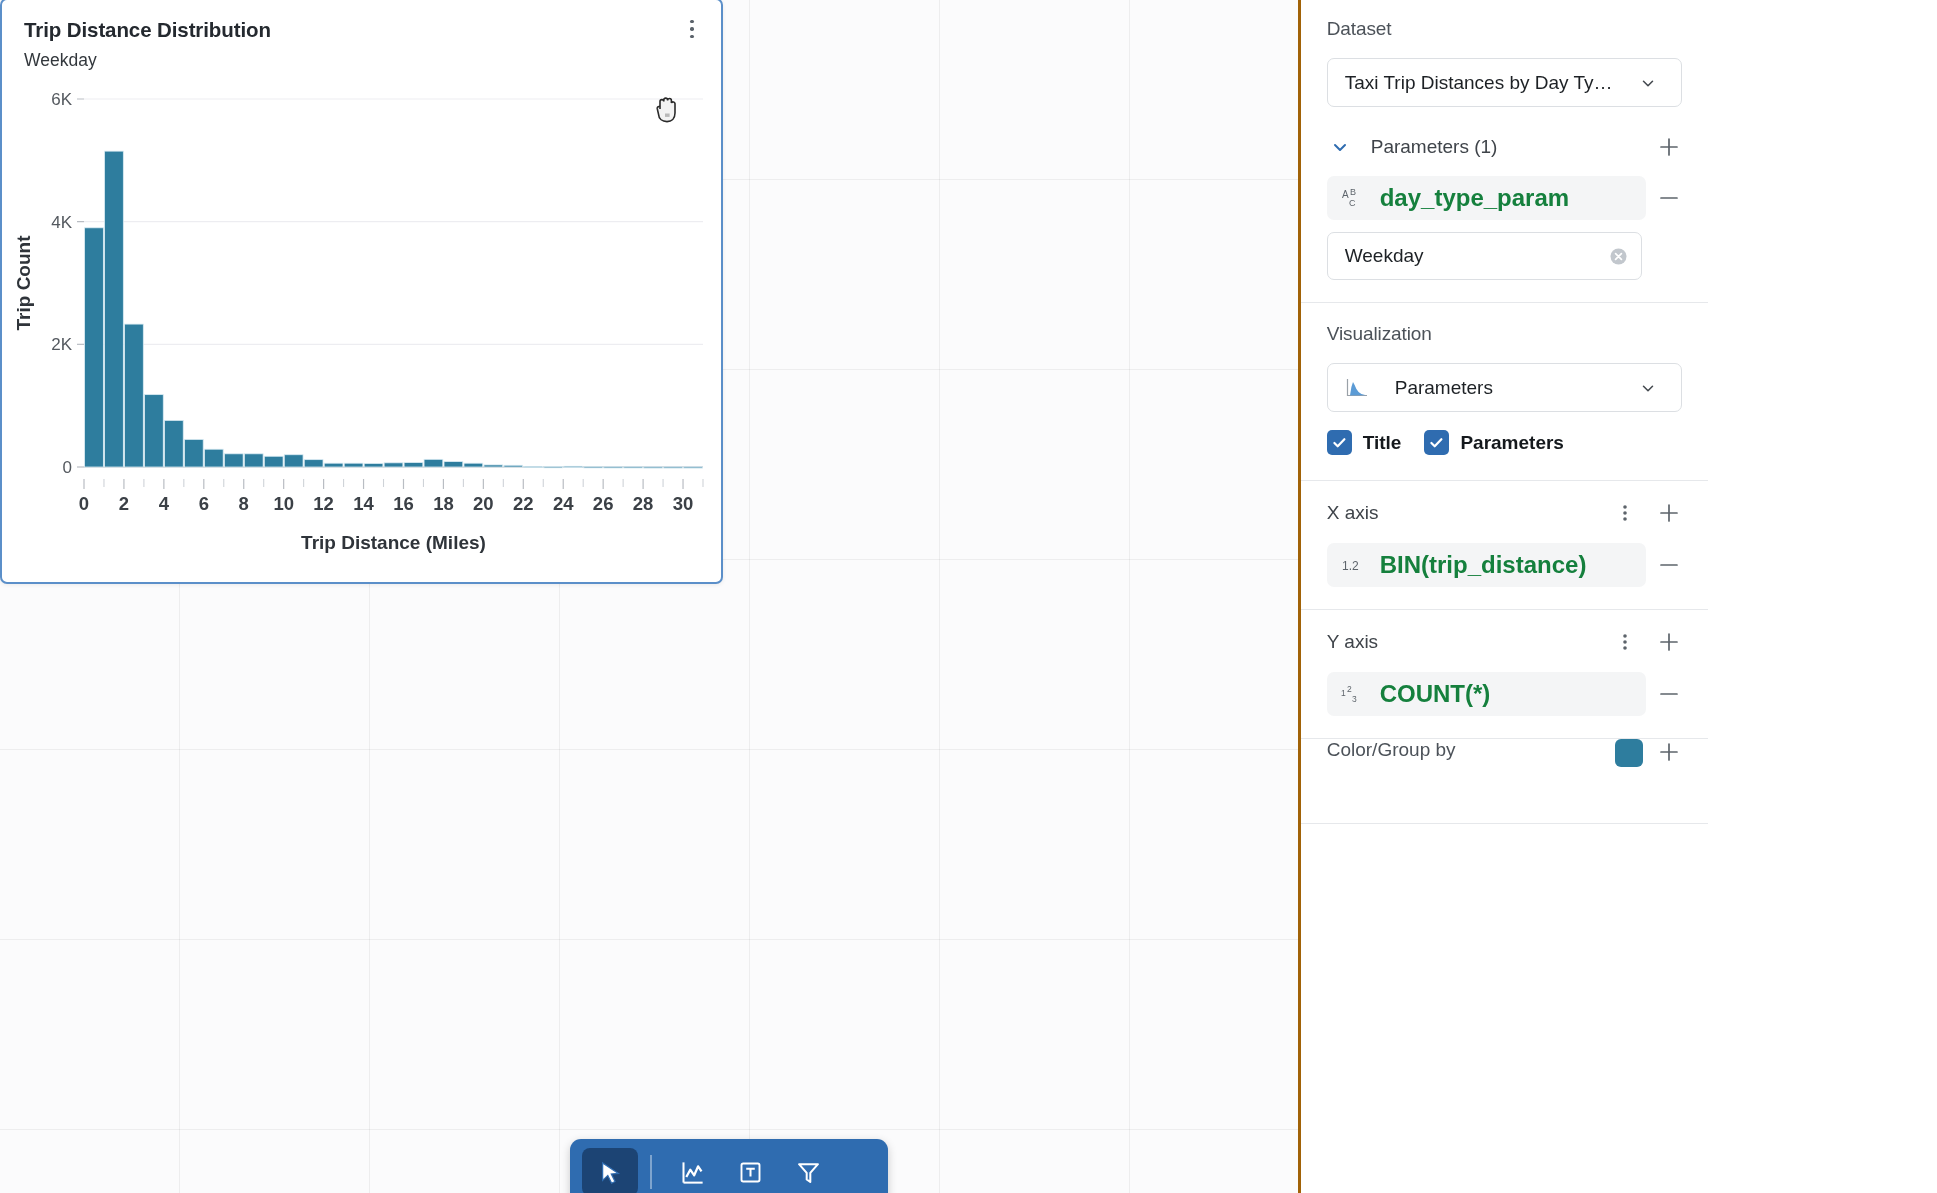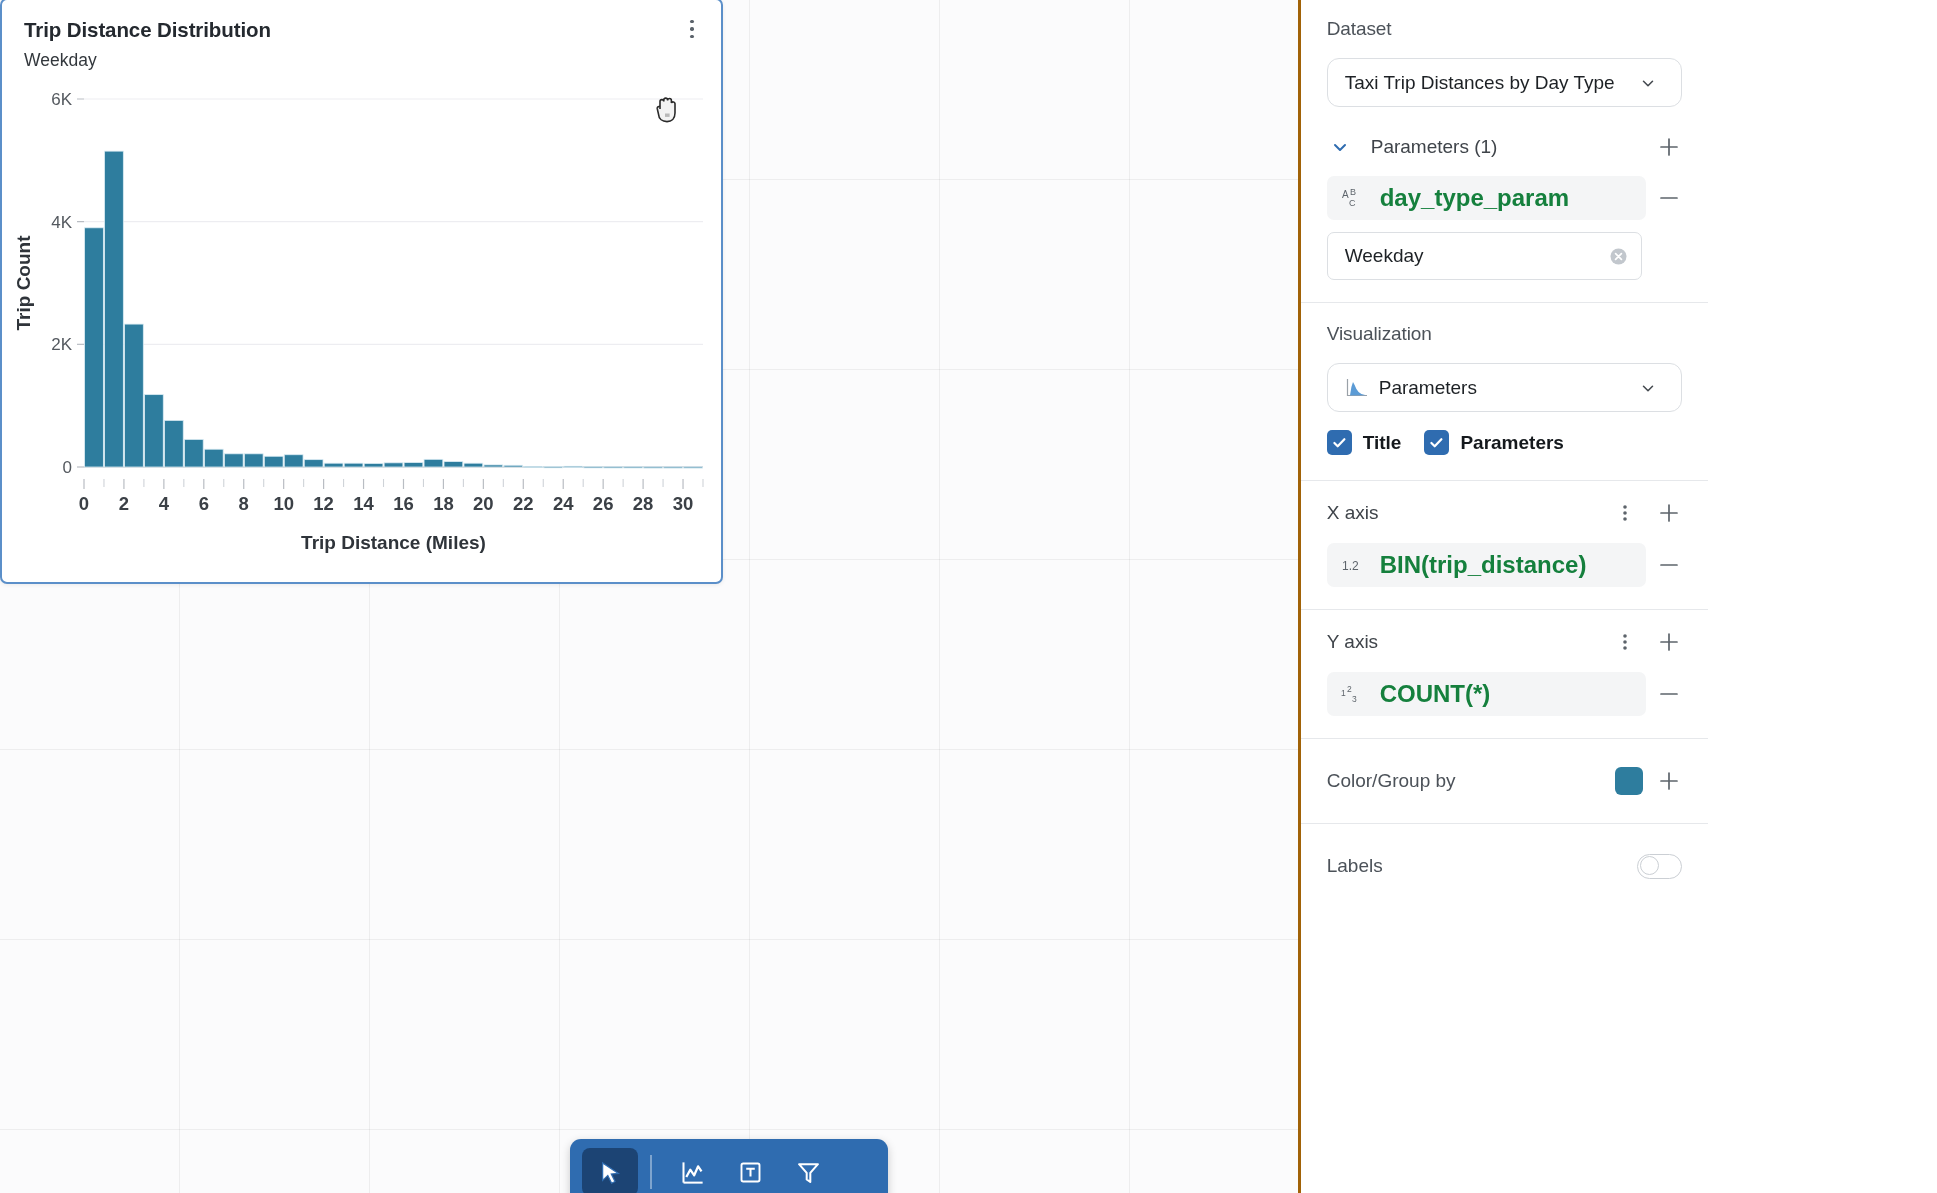--- a/index.html
+++ b/index.html
@@ -101,24 +101,24 @@
     overflow: hidden;
   }
   .sect { padding: 0 26px; }
   .sect-label {
     font-size: 19px; color: #4c5259; letter-spacing: -0.1px;
   }
   .hr { height: 1px; background: #e6e8eb; margin: 0; }
 
   
   .select {
-    height: 49px; border: 1px solid #dcdfe3; border-radius: 12px;
+    height: 49px; border: 1px solid #dcdfe3; border-radius: 7px;
     display: flex; align-items: center; padding: 0 24px 0 17px;
     font-size: 19px; color: #1d2125; cursor: pointer; background: #fff;
-    gap: 10px;
+    gap: 26px;
   }
   .select .sel-text { flex: 1; white-space: nowrap; overflow: hidden; text-overflow: ellipsis; }
   .chev { width: 18px; height: 18px; flex: 0 0 auto; }
 
   
   .group-head {
     display: flex; align-items: center; height: 40px; gap: 18px;
   }
   .group-head .gh-label { font-size: 19px; color: #3f444a; flex: 1; }
   .icon-btn {
@@ -165,21 +165,21 @@
   .toggle {
     width: 45px; height: 25px; border-radius: 13px;
     border: 1.6px solid #cbcfd4; background: #fff; position: relative; cursor: pointer;
     flex: 0 0 auto;
   }
   .toggle .knob {
     position: absolute; left: 1.5px; top: 1.5px;
     width: 19px; height: 19px; border-radius: 50%;
     background: #fff; border: 1.6px solid #cbcfd4;
   }
-  .row-between { display: flex; align-items: center; }
+  .row-between { display: flex; align-items: flex-start; }
   .row-between .rb-label { flex: 1; font-size: 19px; color: #4c5259; }
 </style>
 </head>
 <body>
 
 <div id="app">
 
   <div id="canvas">
 
     <div id="chart-card">
@@ -498,23 +498,15 @@
         <span class="icon-btn">
           <svg width="24" height="24" viewBox="0 0 24 24">
             <path d="M12 4 L12 20 M4 12 L20 12" stroke="#5d646b" stroke-width="1.7" stroke-linecap="round"></path>
           </svg>
         </span>
       </div>
     </div>
 
     <div class="hr"></div>
 
-    <div class="sect">
-      <div class="row-between" style="height:84px; gap:13px;">
-        <span class="rb-label">Labels</span>
-        <span class="toggle">
-            <span class="knob"></span>
-          </span>
-      </div>
-    </div>
 
   </div>
 </div>
 
 </body></html>

